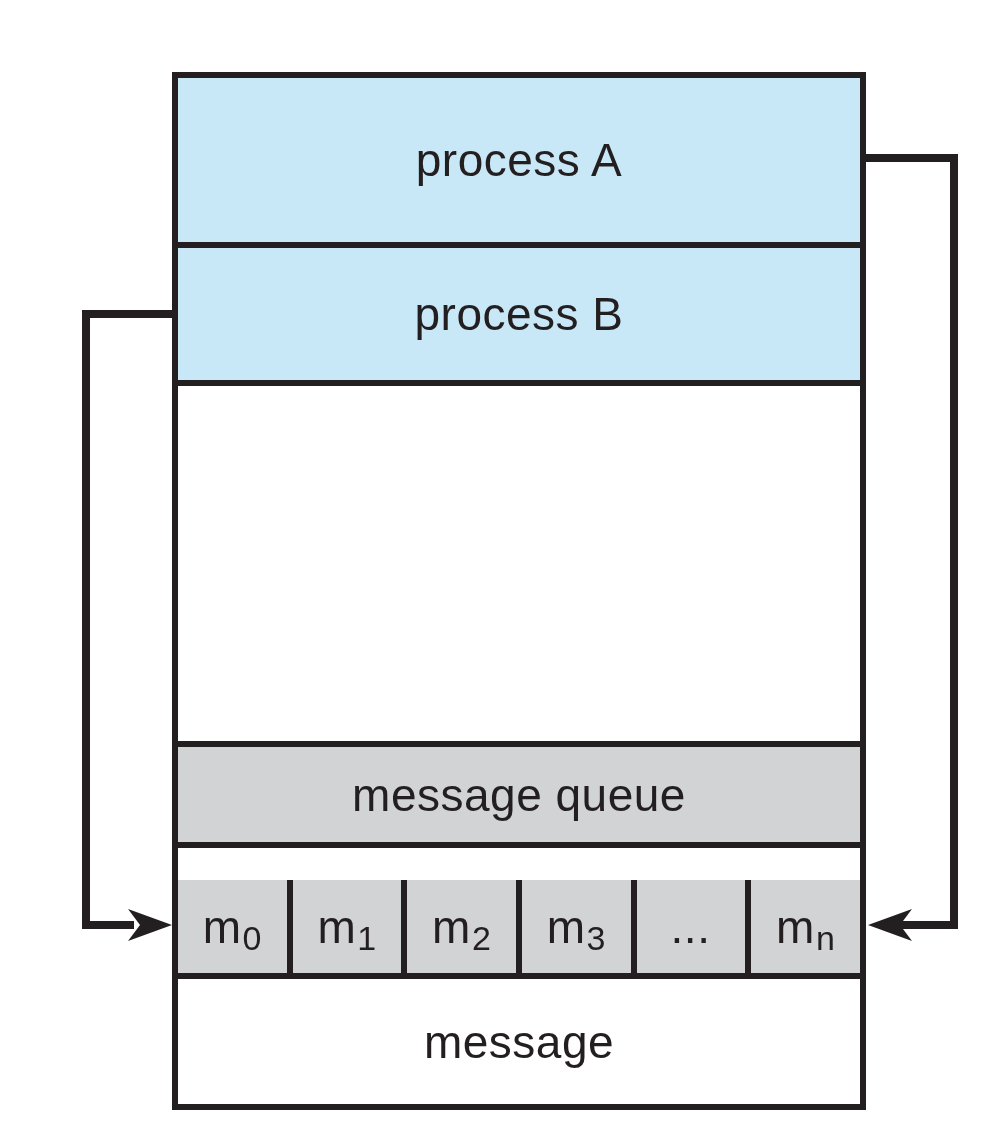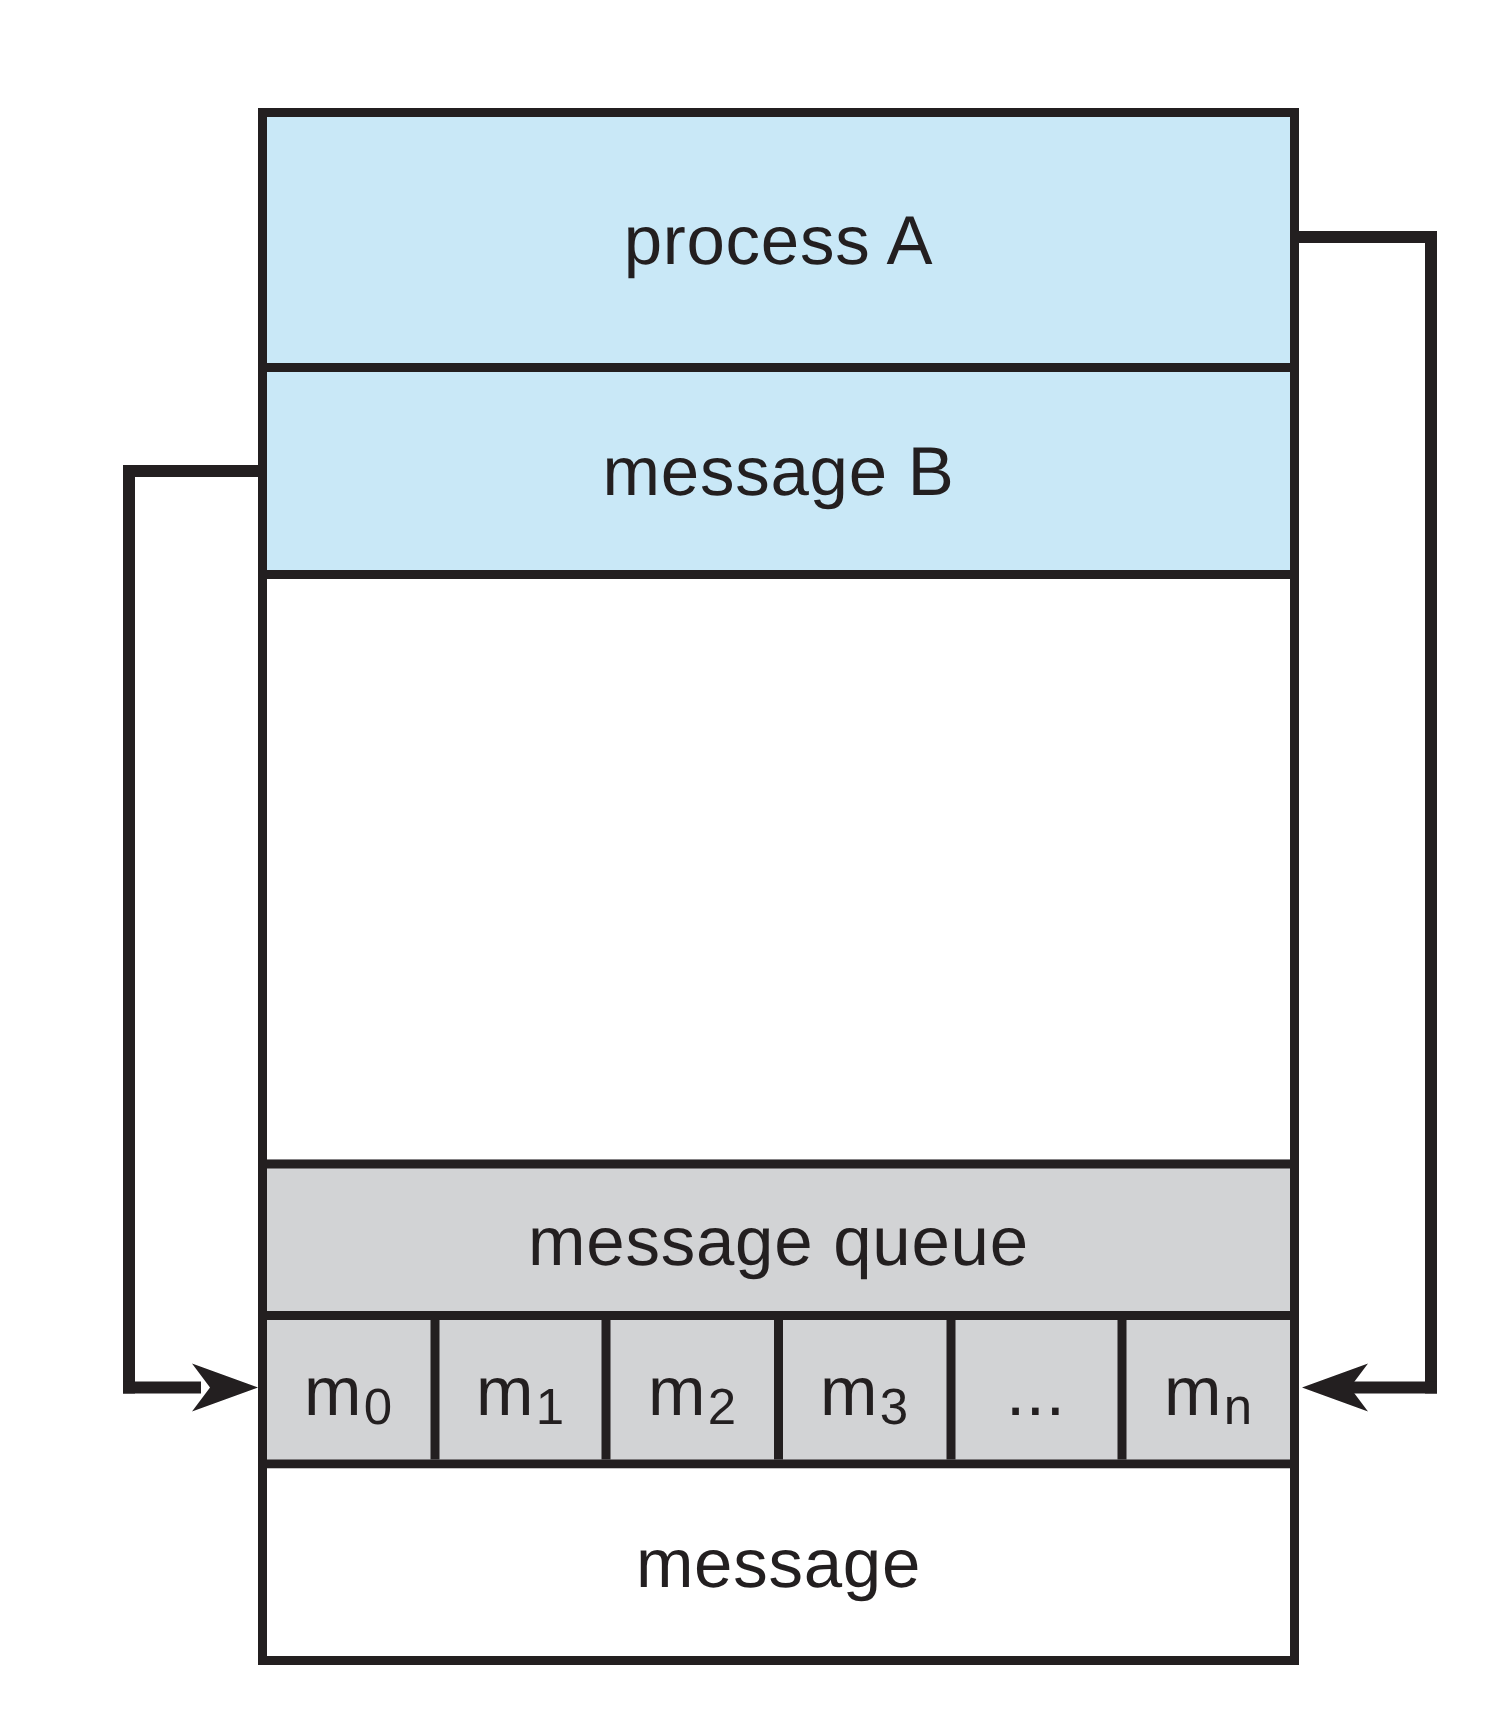--- a/index.html
+++ b/index.html
@@ -50,21 +50,21 @@
     height: 138px;
     background: #c9e8f7;
     border-bottom: 6px solid #231f20;
   }
   .row-gap {
     top: 308px;
     height: 387px;
     background: #ffffff;
   }
   .row-mq-label {
-    top: 695px;
+    top: 663px;
     height: 107px;
     background: #d2d3d5;
     border-top: 6px solid #231f20;
     border-bottom: 6px solid #231f20;
   }
   .row-cells {
     top: 802px;
     height: 99px;
     background: #d2d3d5;
     border-bottom: 6px solid #231f20;
@@ -120,21 +120,21 @@
 
 <div class="canvas">
 
   <div class="outer-box">
 
     <div class="row row-process-a">
       <span>process A</span>
     </div>
 
     <div class="row row-process-b">
-      <span>message B</span>
+      <span>process B</span>
     </div>
 
     <div class="row row-gap"></div>
 
     <div class="row row-mq-label">
       <span>message queue</span>
     </div>
 
     <div class="row row-cells">
       <div class="queue-cell">

